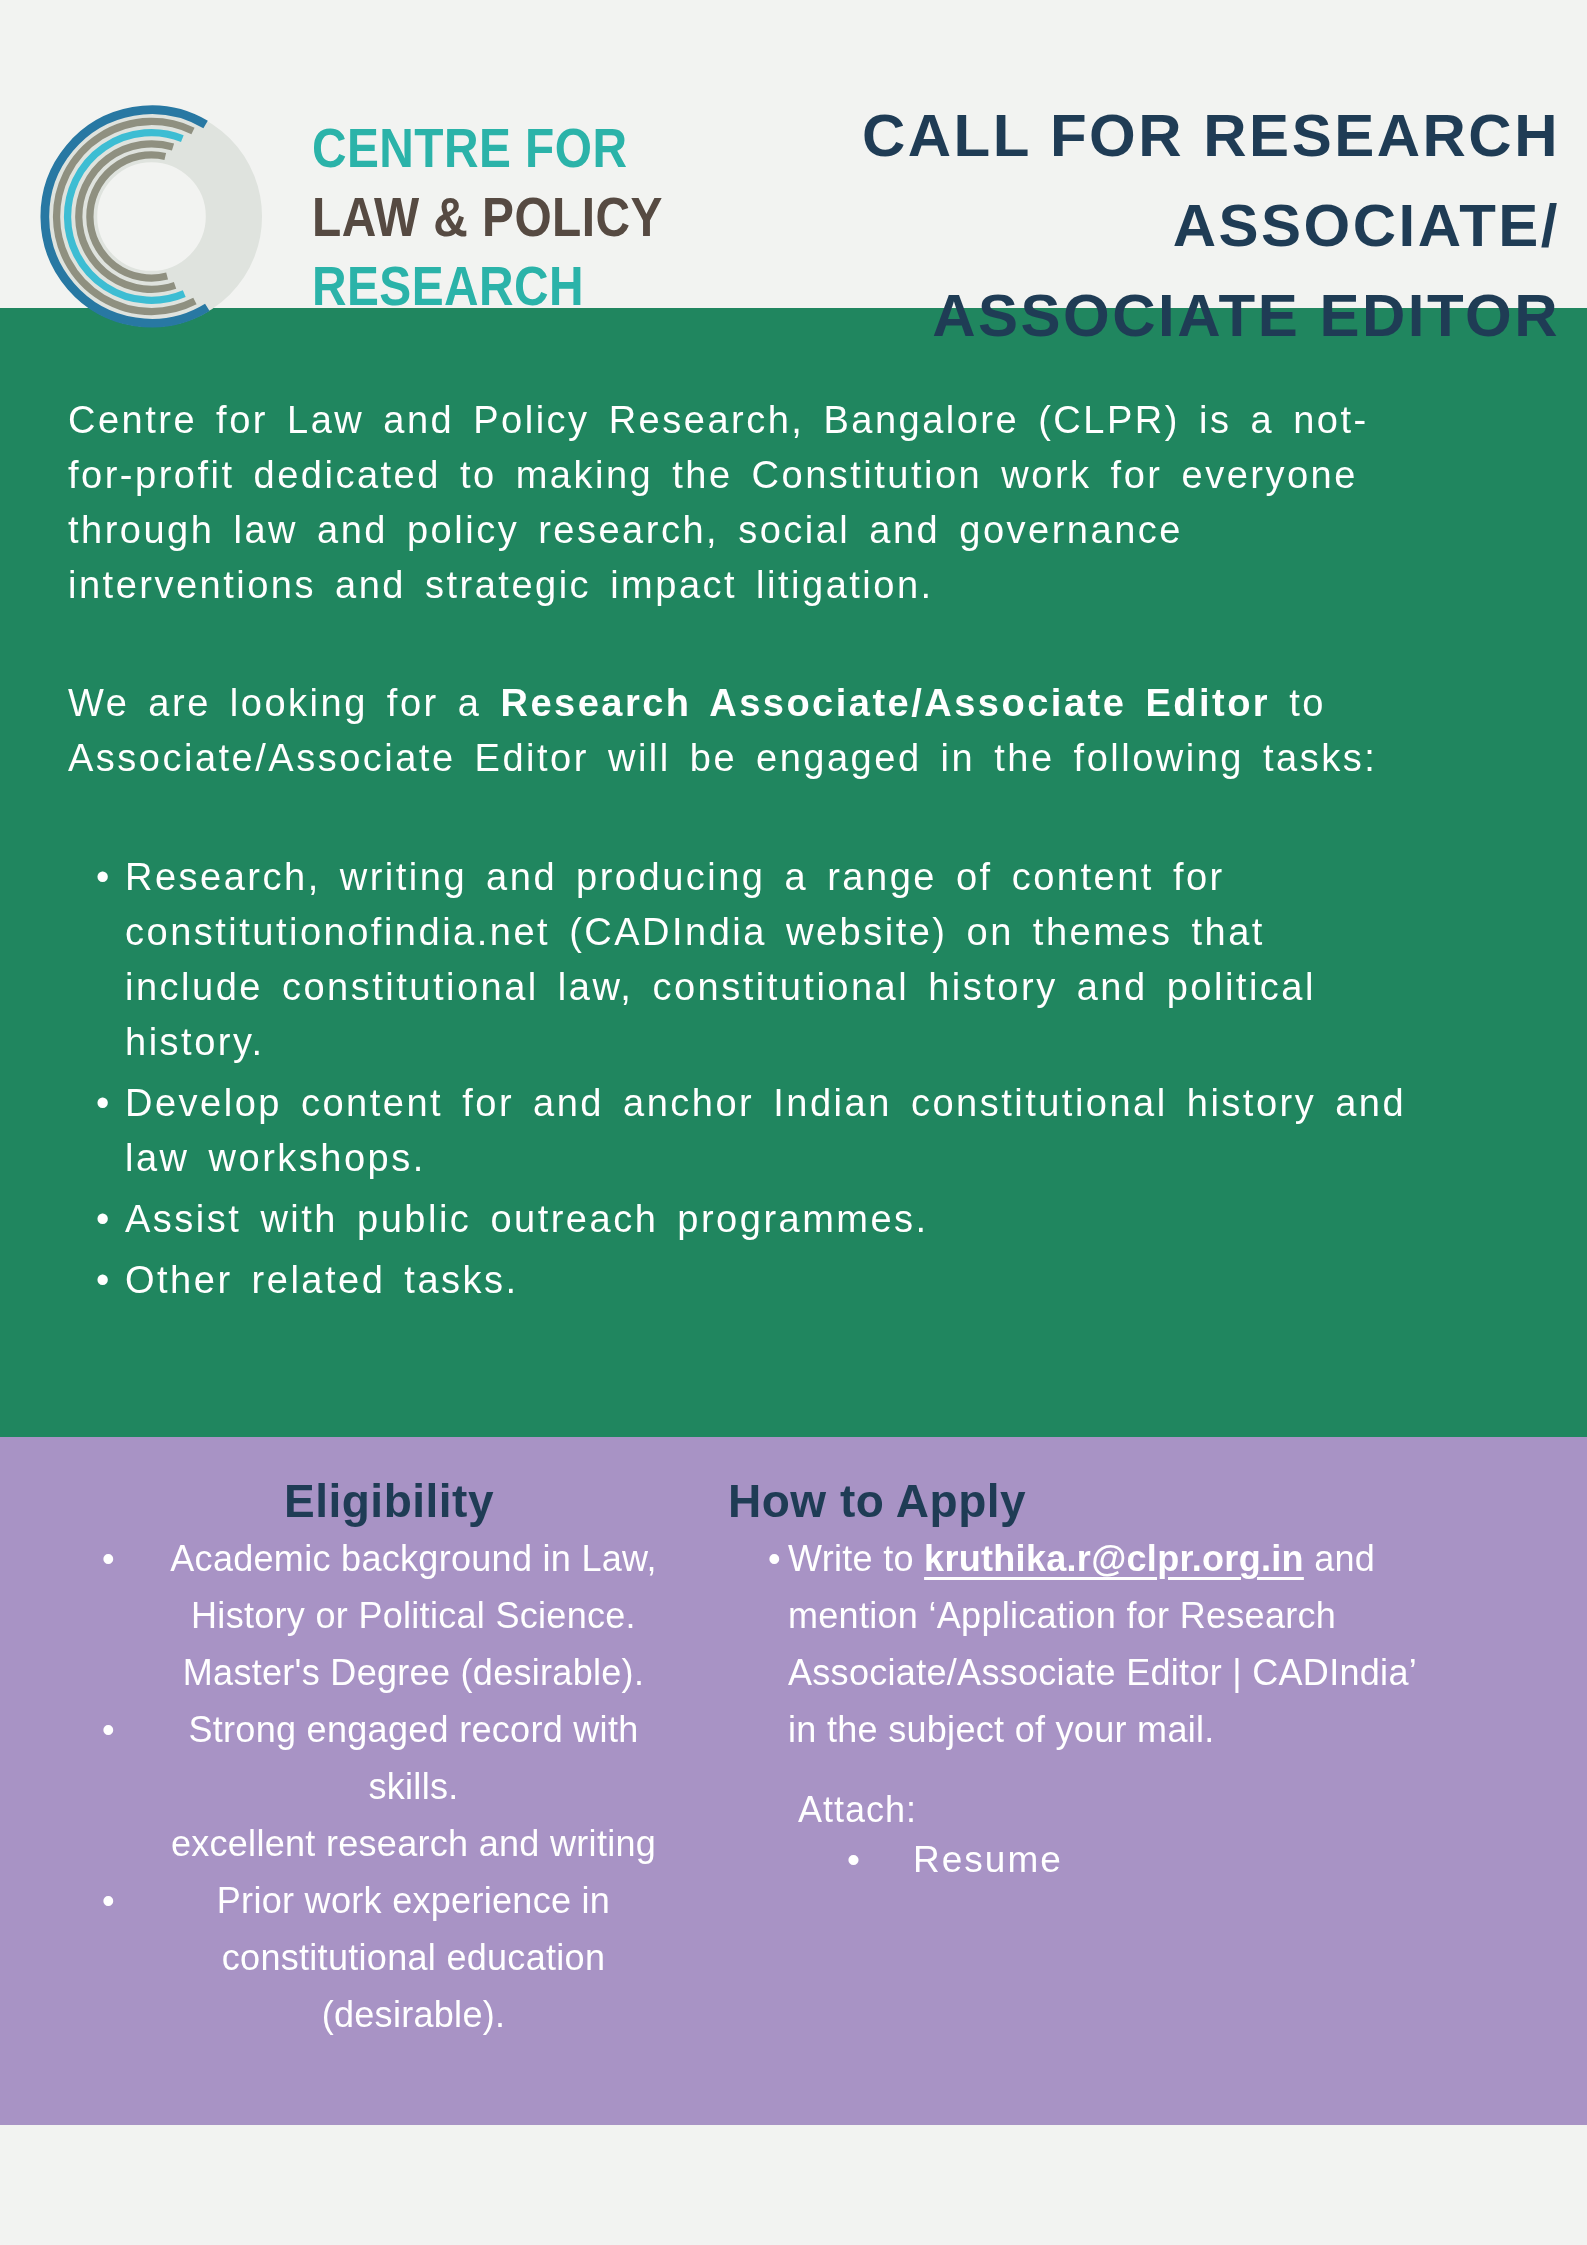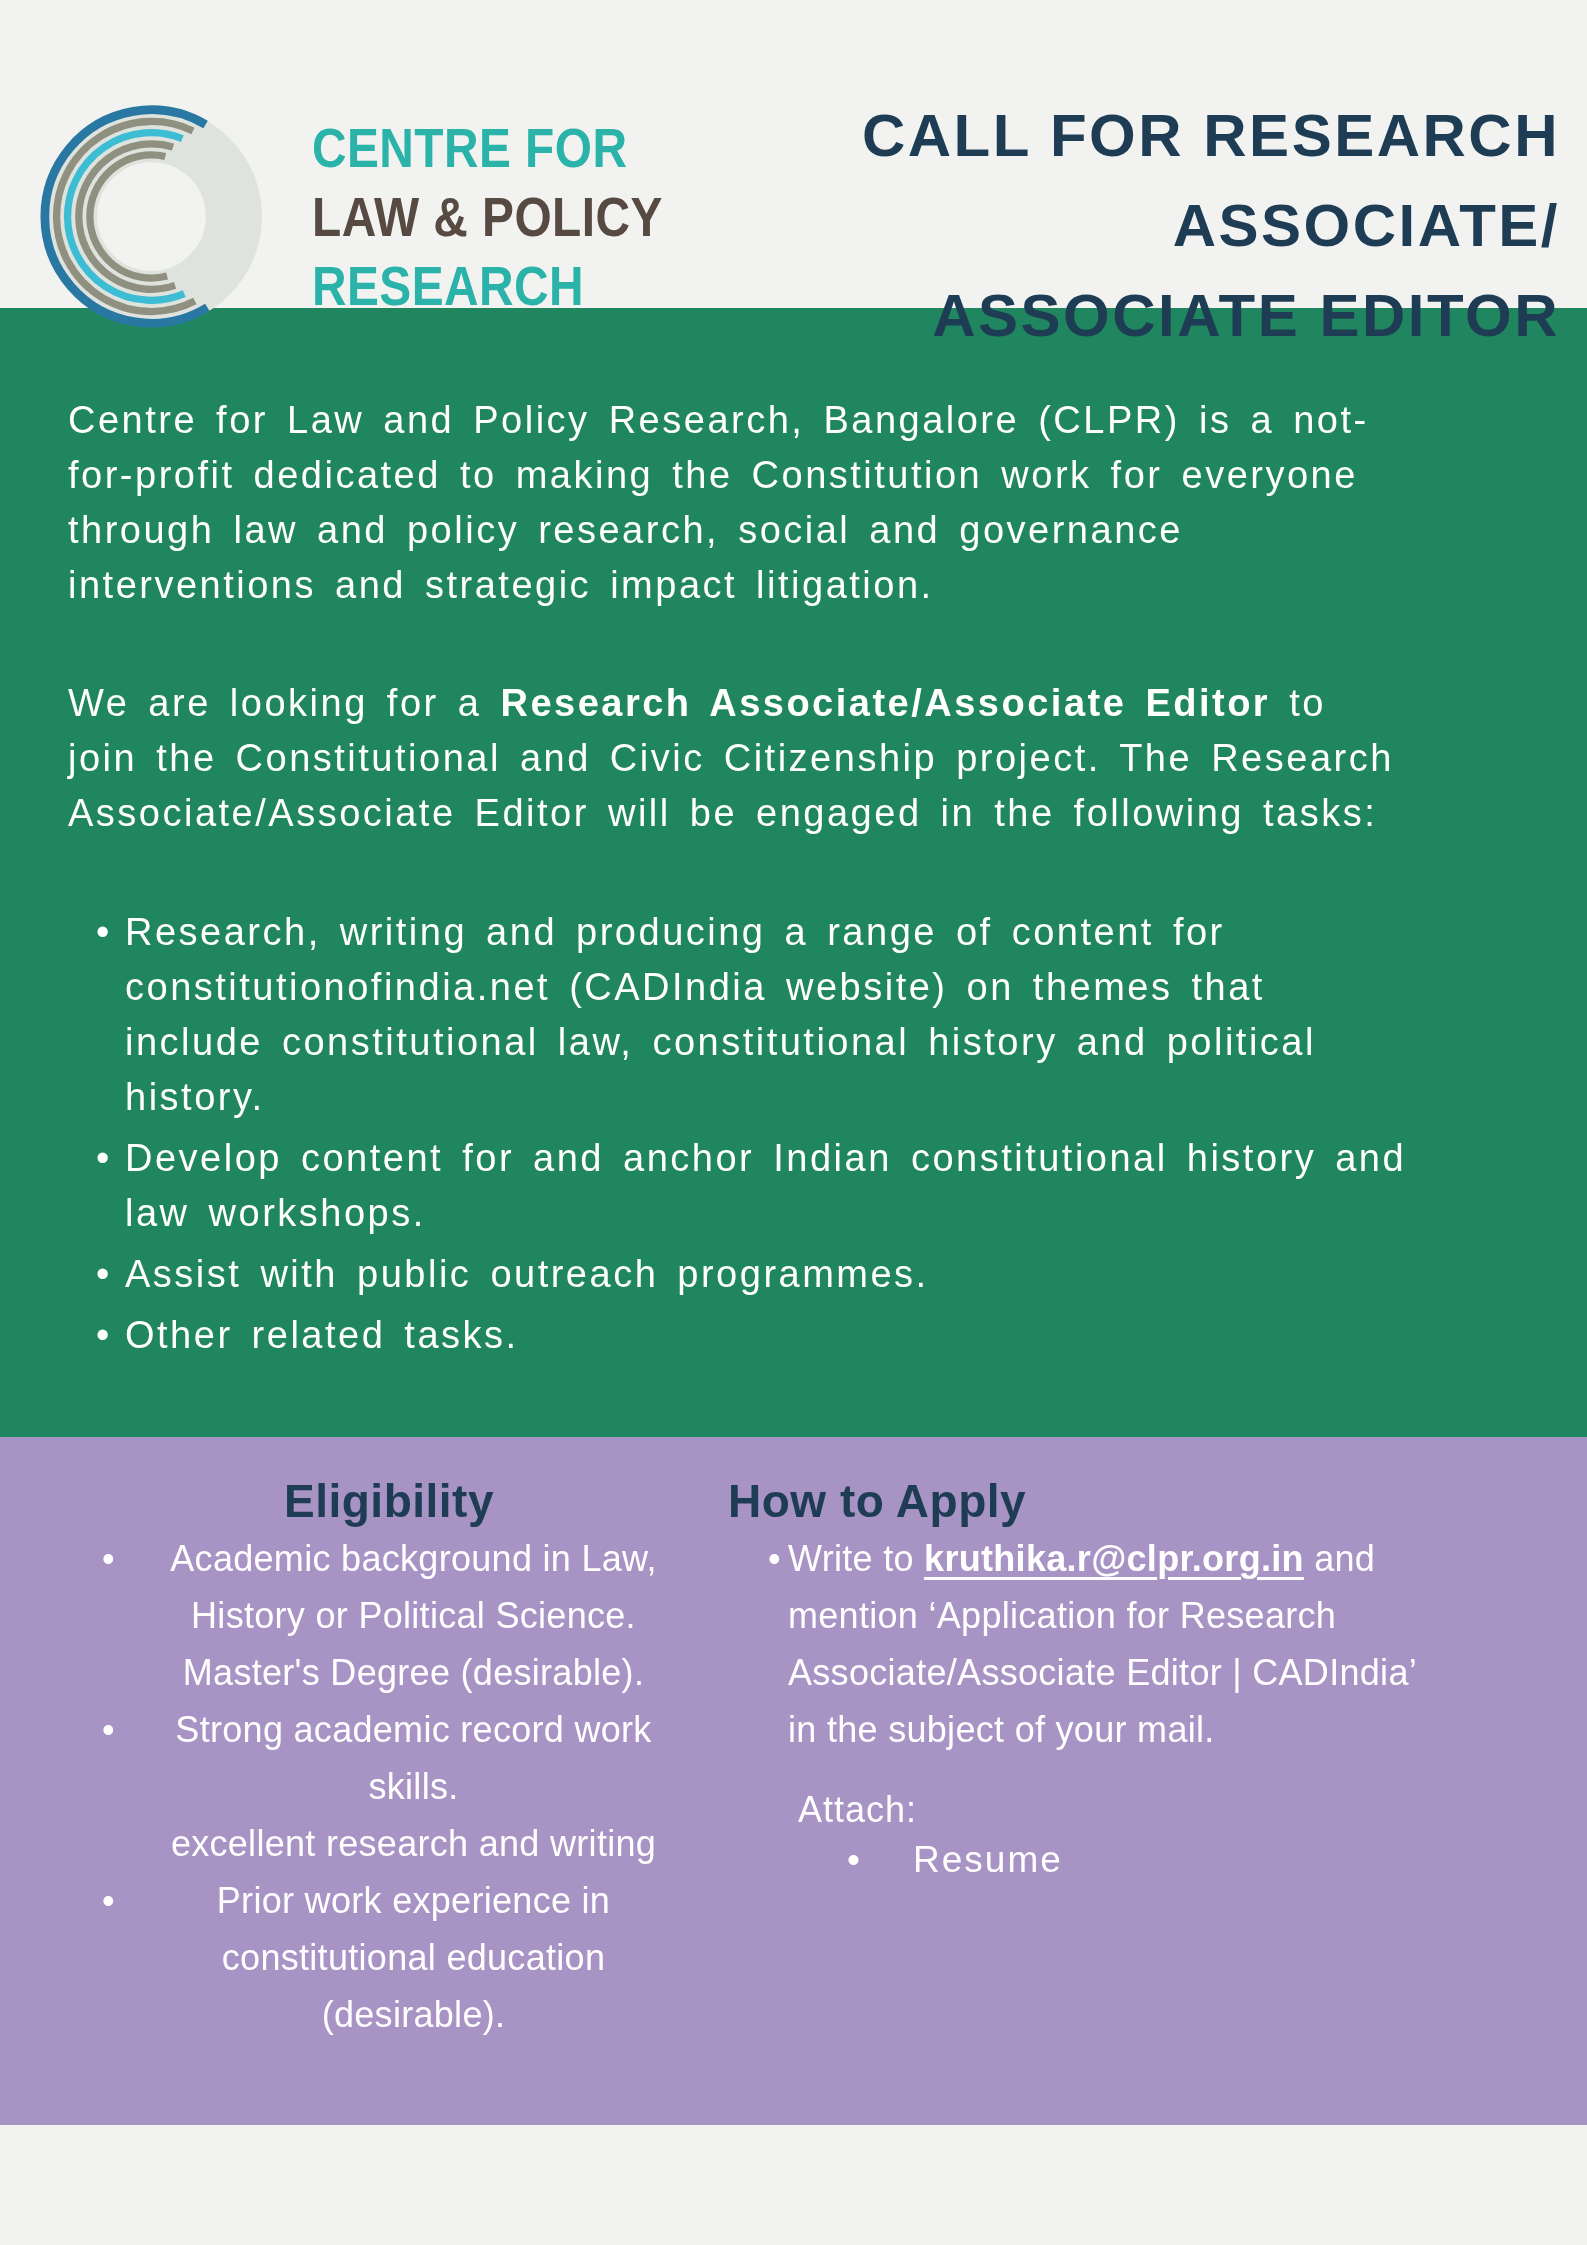--- a/index.html
+++ b/index.html
@@ -99,21 +99,20 @@
   <section class="green-band">
     <p class="para">
         <span class="tline">Centre for Law and Policy Research, Bangalore (CLPR) is a not-</span>
         <span class="tline">for-profit dedicated to making the Constitution work for everyone</span>
         <span class="tline">through law and policy research, social and governance</span>
         <span class="tline">interventions and strategic impact litigation.</span>
       </p>
 
     <p class="para">
       <span class="tline"><span>We are looking for a </span><strong>Research Associate/Associate Editor</strong><span> to</span></span>
-      <span class="tline">join the Constitutional and Civic Citizenship project. The Research</span>
       <span class="tline">Associate/Associate Editor will be engaged in the following tasks:</span>
     </p>
 
     <ul class="tasks">
       <li>
           <span class="tline">Research, writing and producing a range of content for</span>
           <span class="tline">constitutionofindia.net (CADIndia website) on themes that</span>
           <span class="tline">include constitutional law, constitutional history and political</span>
           <span class="tline">history.</span>
         </li>
@@ -134,21 +133,21 @@
 
     <div class="col-left">
       <h2 class="sec-heading">Eligibility</h2>
       <ul class="plist">
         <li>
             <span class="tline">Academic background in Law,</span>
             <span class="tline">History or Political Science.</span>
             <span class="tline">Master's Degree (desirable).</span>
           </li>
         <li>
-            <span class="tline">Strong academic record work</span>
+            <span class="tline">Strong engaged record with</span>
             <span class="tline">skills.</span>
             <span class="tline">excellent research and writing</span>
           </li>
         <li>
             <span class="tline">Prior work experience in</span>
             <span class="tline">constitutional education</span>
             <span class="tline">(desirable).</span>
           </li>
       </ul>
     </div>

